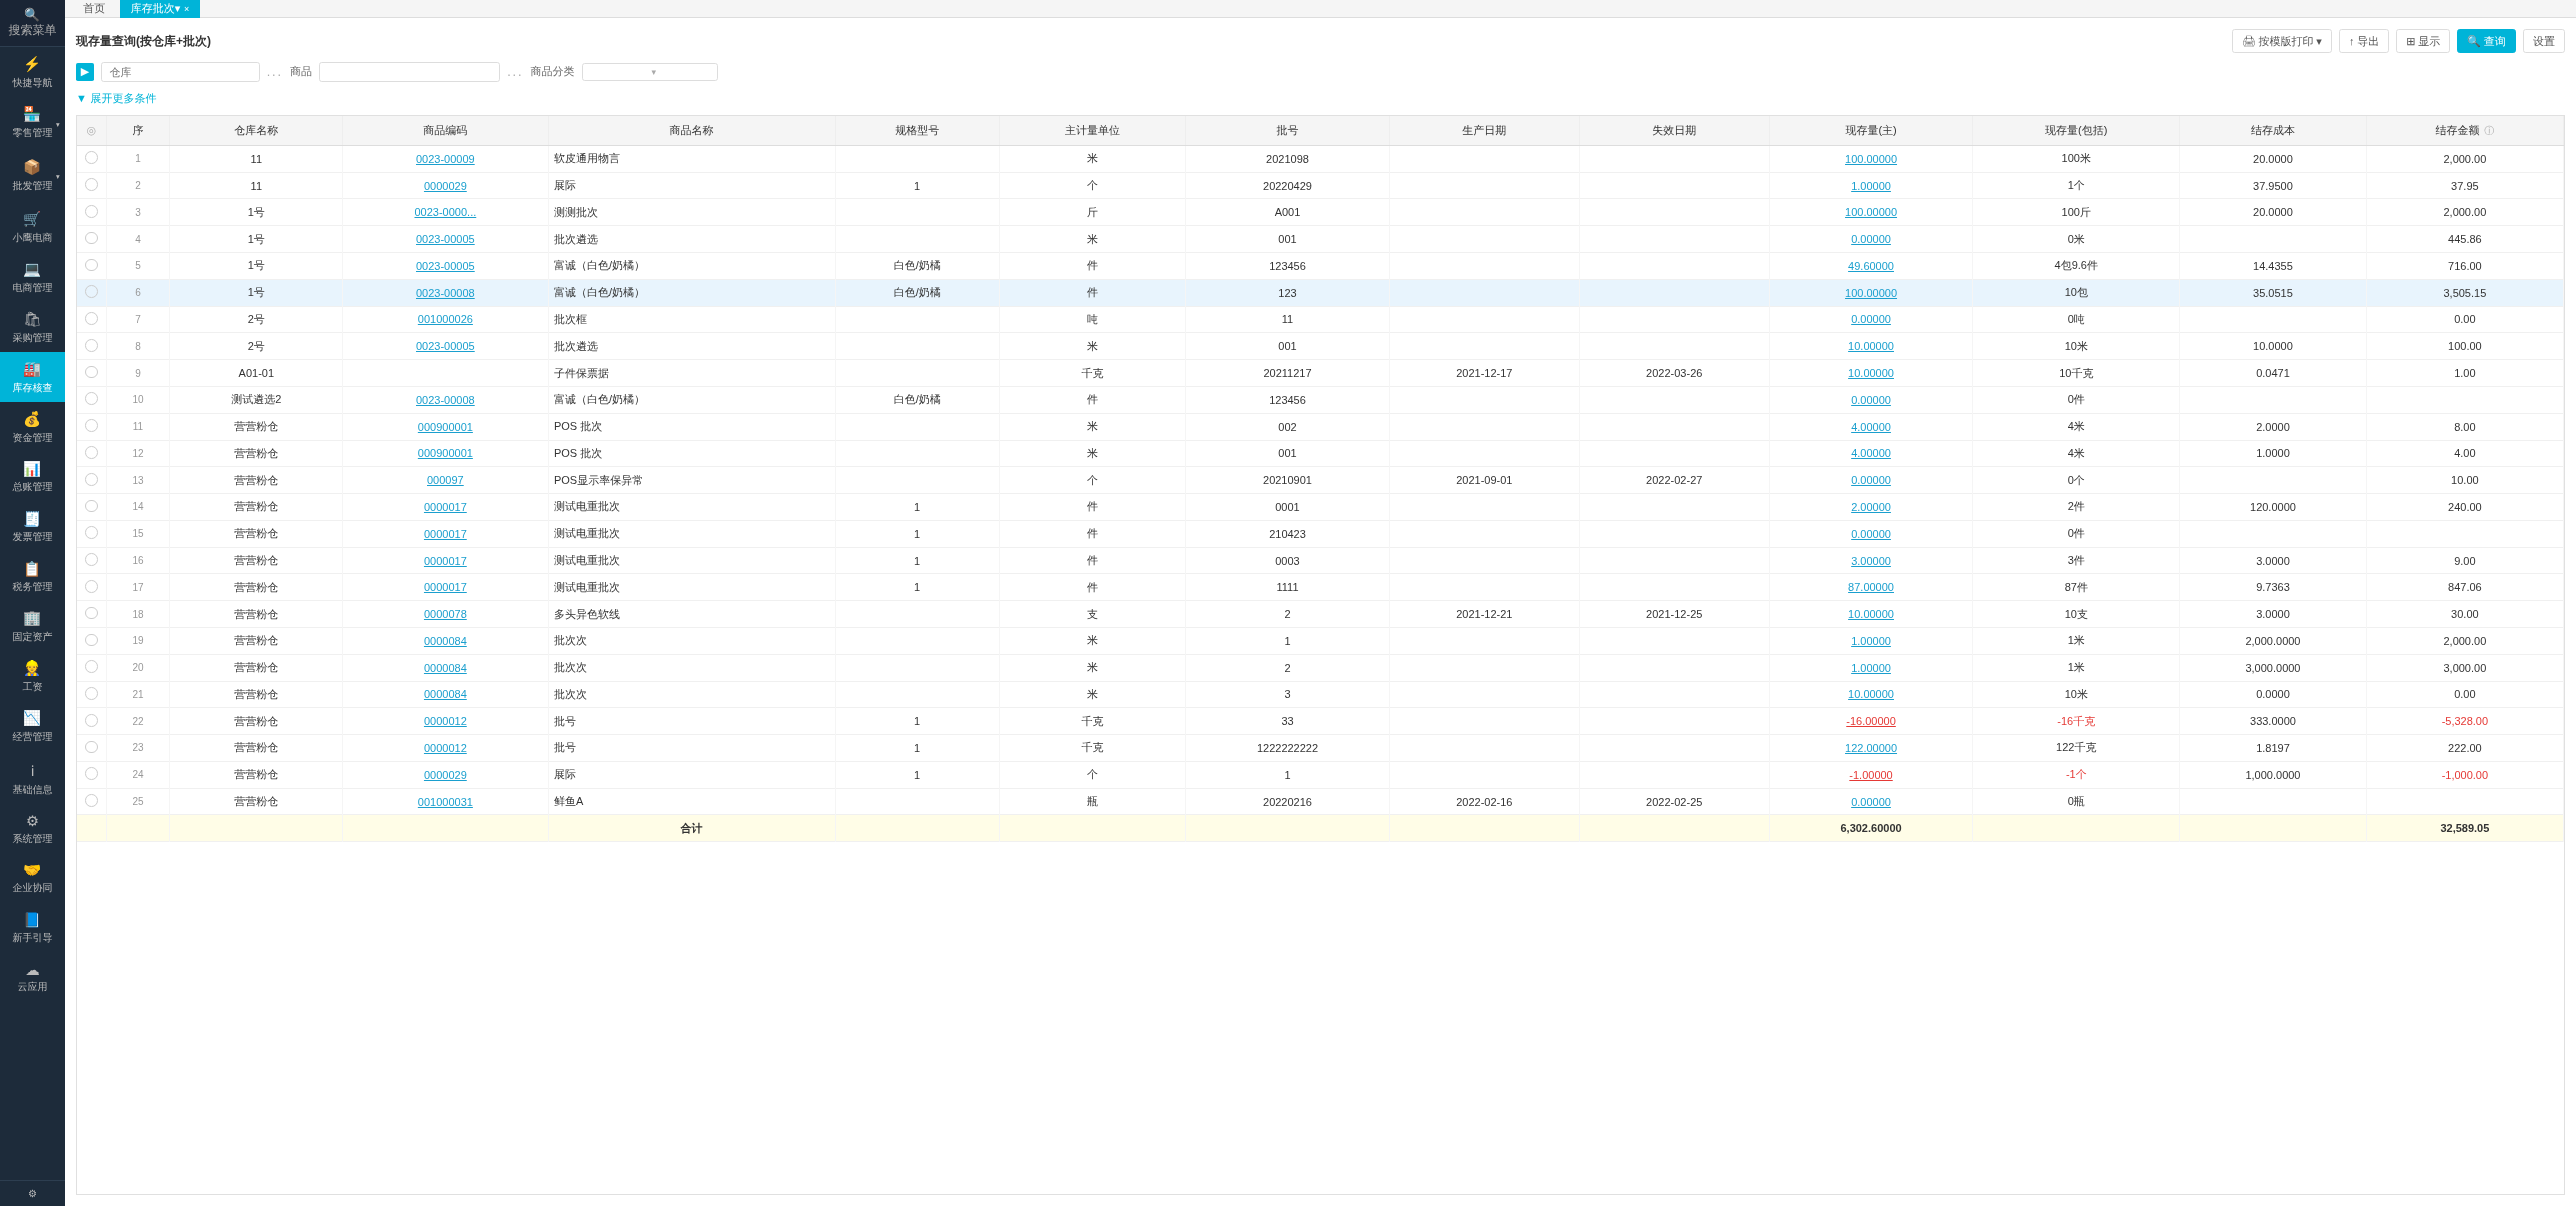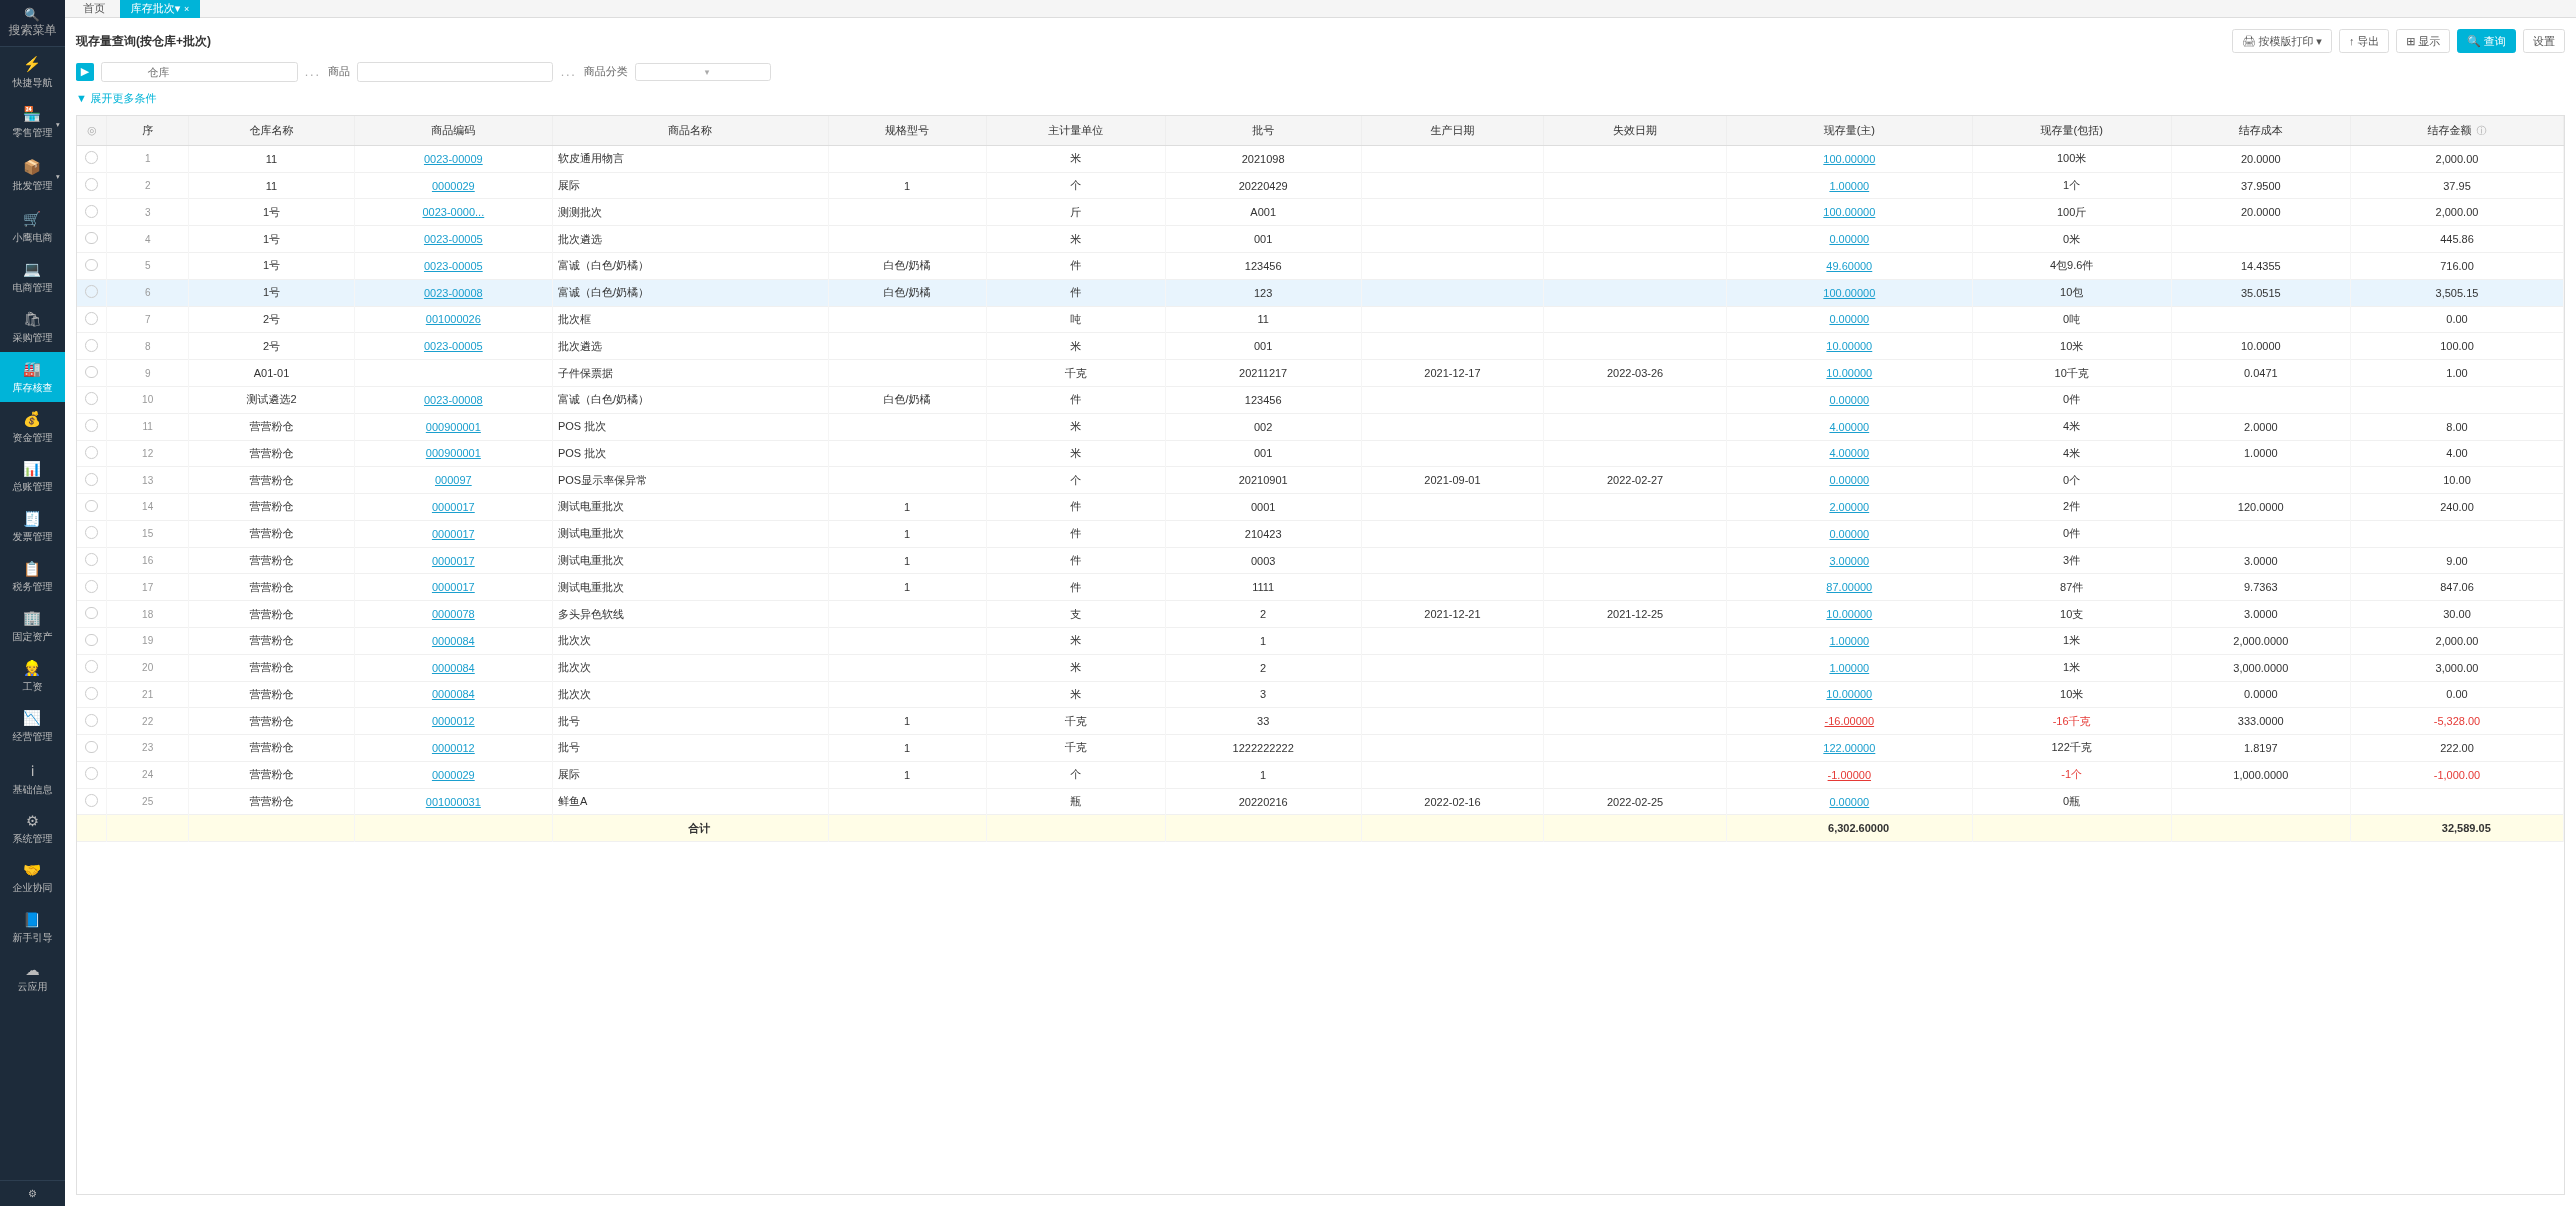--- a/index.html
+++ b/index.html
@@ -161,21 +161,20 @@
       font-size: 11px;
       color: #333;
       background: #fff;
       gap: 3.6px;
     }
     .filter-input input {
       border: none;
       outline: none;
       font-size: 11px;
       width: 100%;
-      margin-left: 38px;
     }
     .filter-dots { color: #aaa; font-size: 12.7px; letter-spacing: 1.8px; }
     .filter-label { color: #666; font-size: 11px; }
     .filter-dropdown {
       display: flex;
       align-items: center;
       border: 0.9px solid #ddd;
       border-radius: 2.7px;
       padding: 2.7px 7.2px;
       min-width: 136px;
@@ -244,21 +243,21 @@
       border-radius: 50%;
       display: inline-block;
     }
     .th-icon { color: #aaa; font-size: 10px; margin-left: 1.8px; }
 
     
     .totals-row {
       background: #fffde7;
       font-weight: bold;
     }
-    .totals-row td { color: #333; padding-left: 24px; }
+    .totals-row td { color: #333; }
 
     
     .table-container::-webkit-scrollbar { width: 5.4px; height: 5.4px; }
     .table-container::-webkit-scrollbar-track { background: #f1f1f1; }
     .table-container::-webkit-scrollbar-thumb { background: #ccc; border-radius: 2.7px; }
   </style>
 </head>
 <body>
 
 <div class="sidebar">

